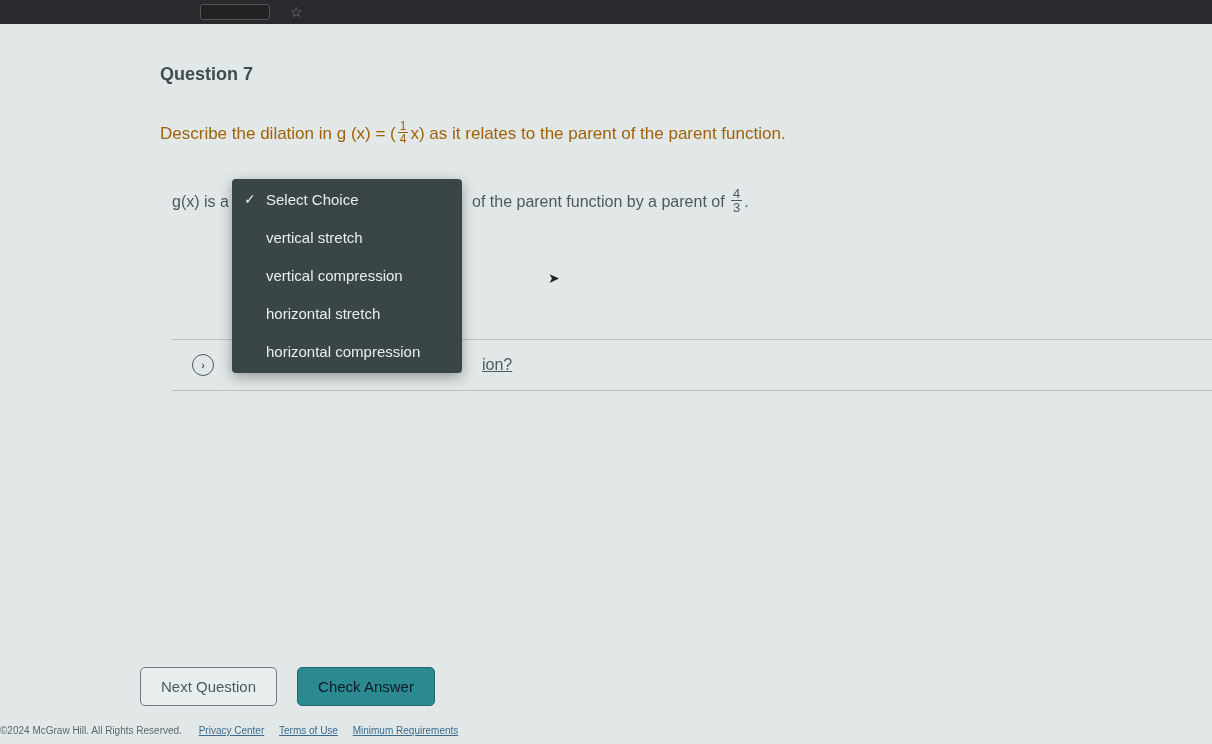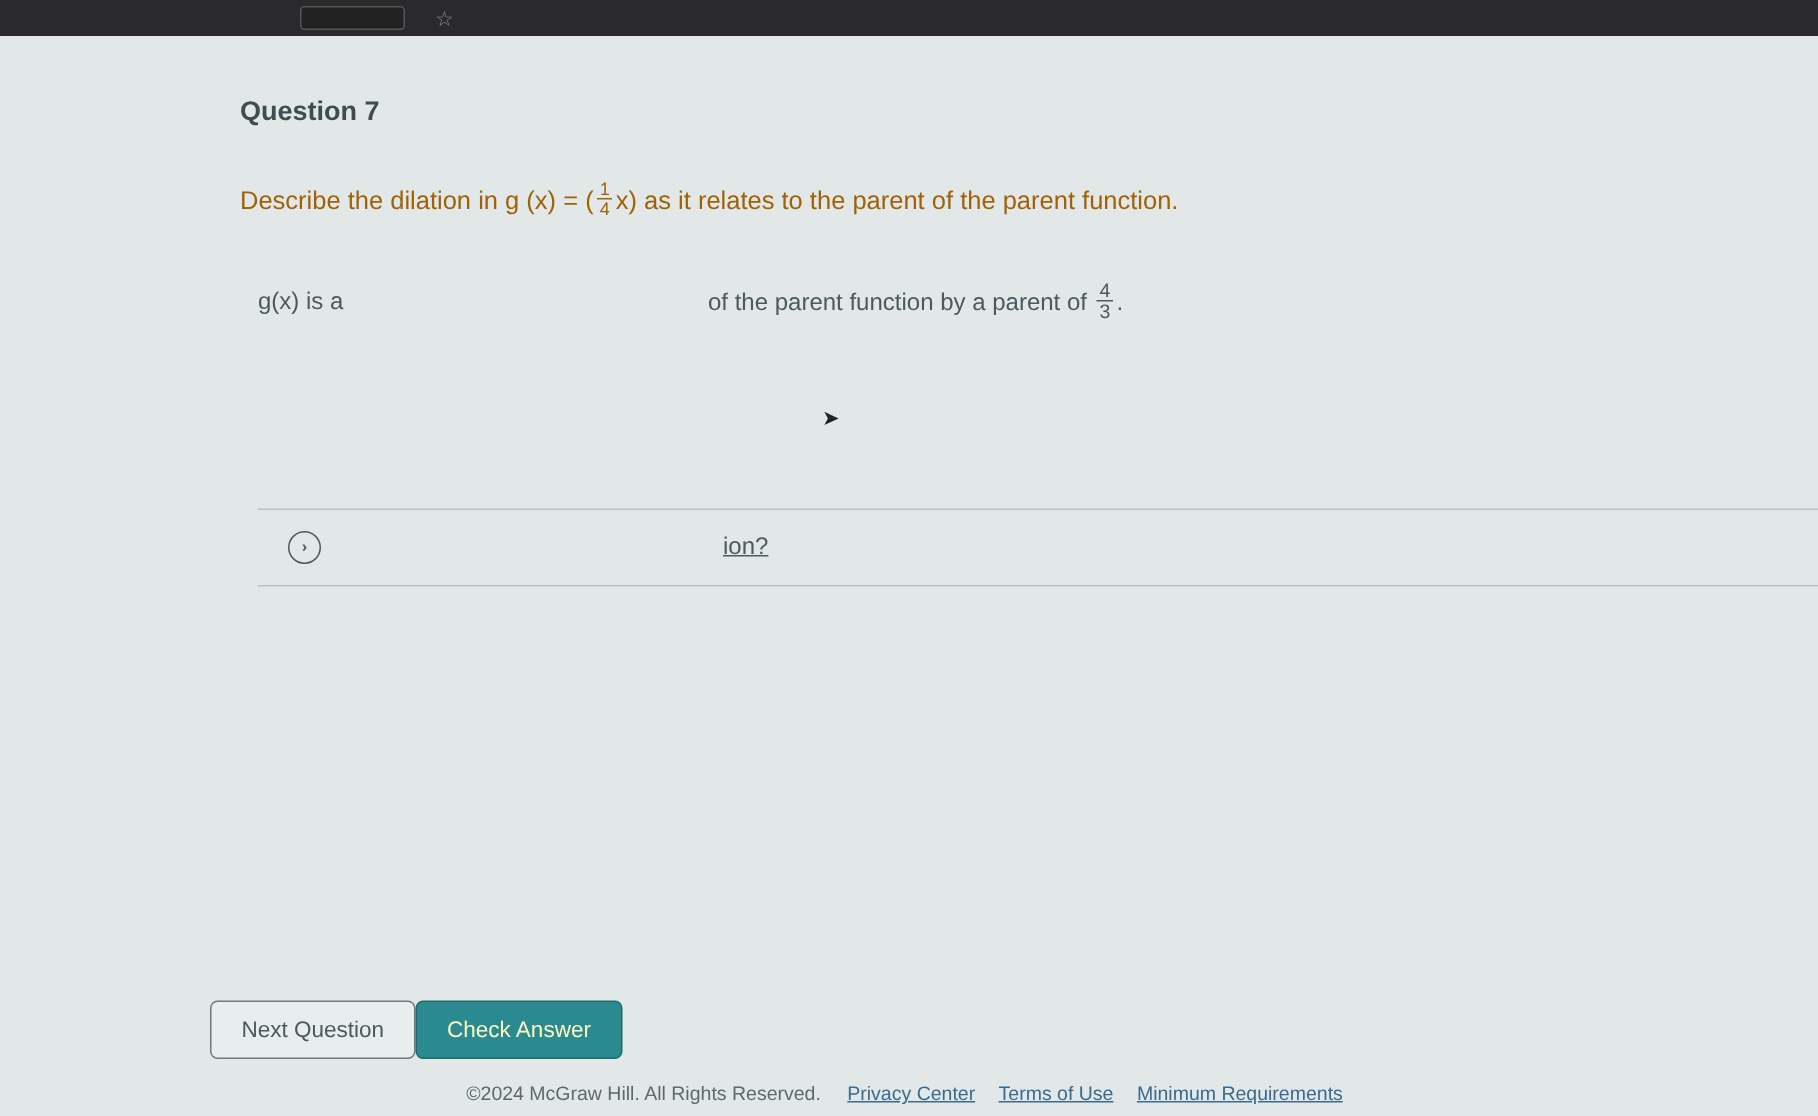--- a/index.html
+++ b/index.html
@@ -146,47 +146,46 @@
     top: 246px;
     font-size: 14px;
     color: #222;
     z-index: 20;
   }
   .bottom-bar {
     position: absolute;
     bottom: 38px;
     left: 140px;
     display: flex;
-    gap: 0;
+    gap: 20px;
   }
   .btn {
     padding: 10px 20px;
     border-radius: 5px;
     font-size: 15px;
     cursor: pointer;
     border: none;
   }
   .btn-secondary {
     background: #e8eeee;
     border: 1.5px solid #6b7b7e;
     color: #4a5a5e;
   }
   .btn-primary {
     background: #2b8a8f;
-    color: #fef9c3;
+    color: #0f172a;
     border: 1px solid #1f6a6e;
   }
   .footer {
     position: absolute;
     bottom: 2px;
     left: 0;
     right: 0;
-    font-size: 13px;
+    font-size: 10px;
     color: #5a6a6e;
-    text-align: center;
     padding: 6px 0;
   }
   .footer a { color: #3a6a8e; text-decoration: underline; margin: 0 6px; cursor: pointer; }
   .footer .copy { margin-right: 8px; }
 </style>
 </head>
 <body>
 
 <div class="topbar">
   <div class="topbar-box"></div>
@@ -199,20 +198,27 @@
 
     <p class="prompt-line">
       <span>Describe the dilation in g (x) = </span>
       <span>(</span><span class="frac"><span class="n">1</span><span class="d">4</span></span><span>x</span><span>)</span>
       <span> as it relates to the parent of the parent function.</span>
     </p>
 
     <div class="answer-row">
       <span class="answer-before">g(x) is a</span>
 
+      <div class="dropdown">
+        <div class="dropdown-item selected">Select Choice</div>
+        <div class="dropdown-item">vertical stretch</div>
+        <div class="dropdown-item">vertical compression</div>
+        <div class="dropdown-item">horizontal stretch</div>
+        <div class="dropdown-item">horizontal compression</div>
+      </div>
 
       <span class="answer-after">
         <span>of the parent function by a parent of </span><span class="frac"><span class="n">4</span><span class="d">3</span></span><span>.</span>
       </span>
     </div>
   </div>
 
   <div class="hint-row">
     <div class="hint-circle">›</div>
     <span class="hint-text-frag">ion?</span>

